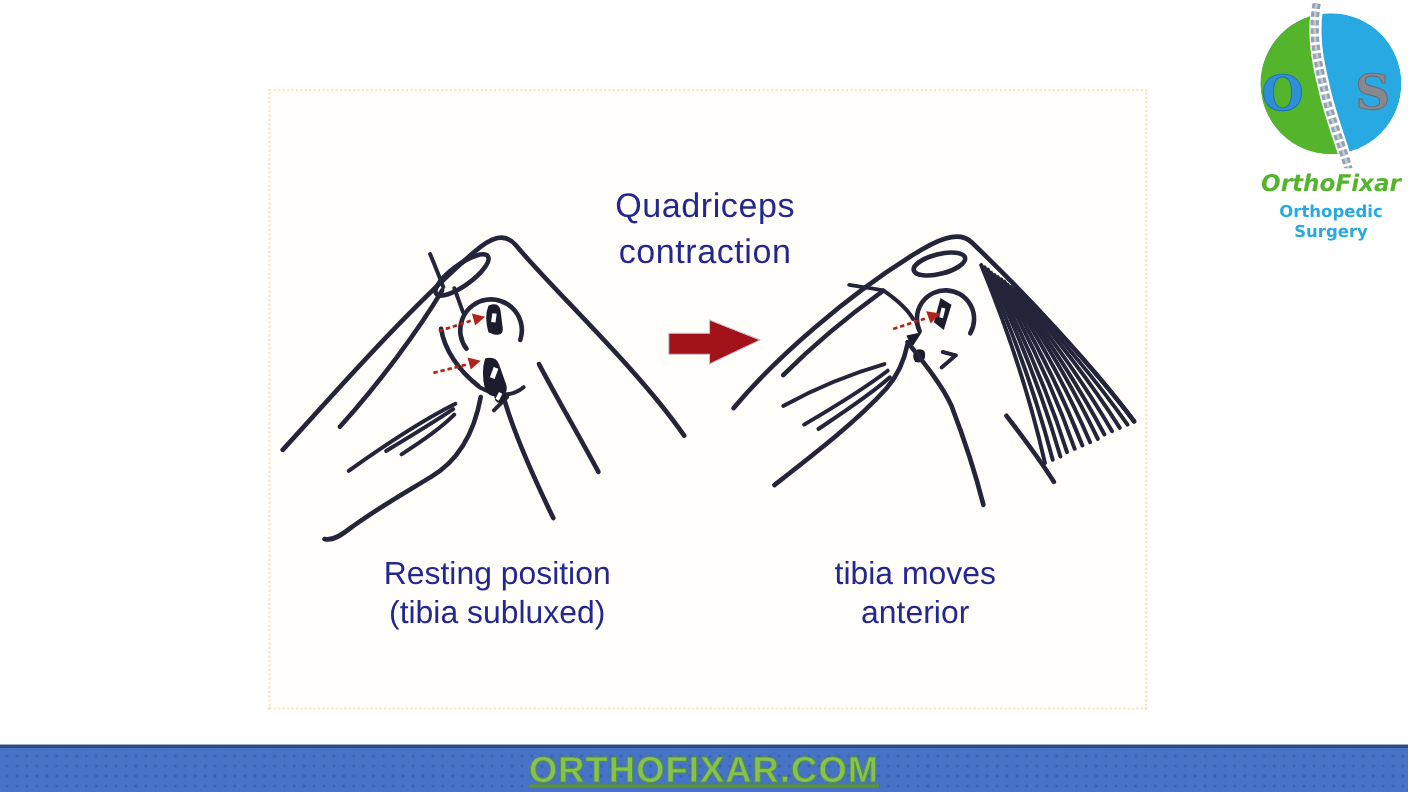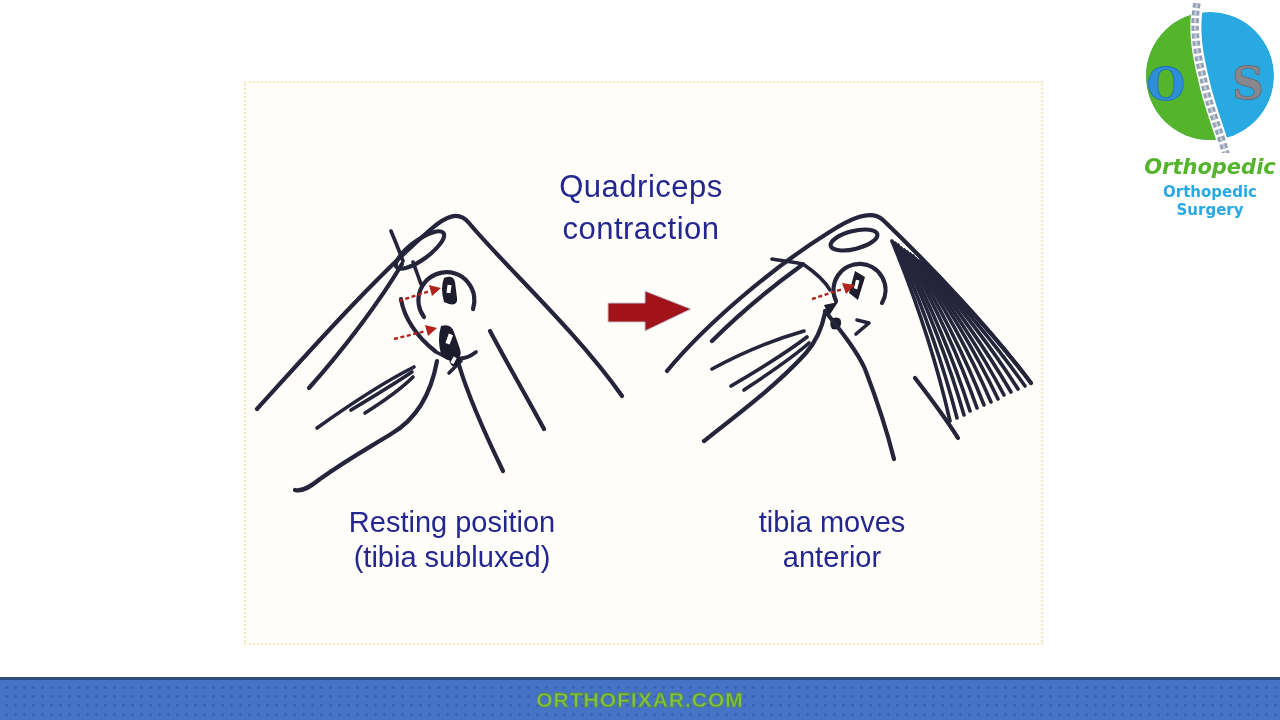--- a/index.html
+++ b/index.html
@@ -25,23 +25,23 @@
   .fig-left{left:250px;top:200px;}
   .fig-right{left:655px;top:200px;}
   .fig-arrow{left:600px;top:282px;}
 
   
   .footer-bar{position:absolute;left:0;bottom:0;width:1280px;height:40px;
               border-top:3px solid #2e4c80;background-color:#4673c5;
               background-image:radial-gradient(circle,#3a62ae 1.3px,rgba(0,0,0,0) 1.5px);
               background-size:9px 9px;background-position:2px 3px;
               display:flex;align-items:center;justify-content:center;}
-  .footer-site{font-size:21px;font-weight:bold;color:#85c24f;letter-spacing:1px;
+  .footer-site{font-size:33px;font-weight:bold;color:#85c24f;letter-spacing:1px;
                -webkit-text-stroke:0.8px #5a9433;line-height:40px;
-               font-family:"Liberation Sans", sans-serif;}
+               font-family:"Liberation Sans", sans-serif;text-decoration:underline;}
 
   
   .logo{position:absolute;left:1140px;top:3px;width:140px;height:210px;}
   .logo-name{position:absolute;left:0;top:152px;width:140px;text-align:center;
              font-size:21px;font-weight:bold;font-style:italic;color:#54b42c;
              font-family:"DejaVu Sans", sans-serif;}
   .logo-tagline{position:absolute;left:-8px;top:180px;width:156px;text-align:center;
                 font-size:15px;font-weight:bold;color:#29a9e1;
                 font-family:"DejaVu Sans", sans-serif;}
 
@@ -173,21 +173,21 @@
       <g clip-path="url(#logoClip)">
         <circle cx="70" cy="73" r="64" fill="#29a9e1"></circle>
         <path d="M -6 -6 L 60 -6 C 52 24 58 52 63 76 C 68 101 78 127 86 156 L -6 156 Z" fill="#54b42c"></path>
         <path d="M 59 -4 C 52 26 58 54 64 78 C 69 102 80 128 87 154" stroke="#ffffff" stroke-width="11" fill="none"></path>
       </g>
       <path d="M 57 0 C 52 28 58 55 64 79 C 69 103 80 129 86 151" stroke="#93a0b4" stroke-width="7.5" stroke-dasharray="5 2.6" fill="none"></path>
       <path d="M 57 0 C 52 28 58 55 64 79 C 69 103 80 129 86 151" stroke="#c3cbd8" stroke-width="2.2" stroke-dasharray="5 2.6" fill="none"></path>
       <text x="26" y="97" text-anchor="middle" font-family="DejaVu Serif, serif" font-size="44" font-weight="bold" fill="#2f8fd6" stroke="#1c6db4" stroke-width="0.8">O</text>
       <text x="108" y="96" text-anchor="middle" font-family="DejaVu Serif, serif" font-size="44" font-weight="bold" fill="#87878d" stroke="#68686e" stroke-width="0.8">S</text>
     </svg>
-    <div class="logo-name">Orthopedic</div>
+    <div class="logo-name">OrthoFixar</div>
     <div class="logo-tagline">Orthopedic Surgery</div>
   </div>
 
   <div class="footer-bar">
     <div class="footer-site">ORTHOFIXAR.COM</div>
   </div>
 
 </div>
 
 </body></html>

